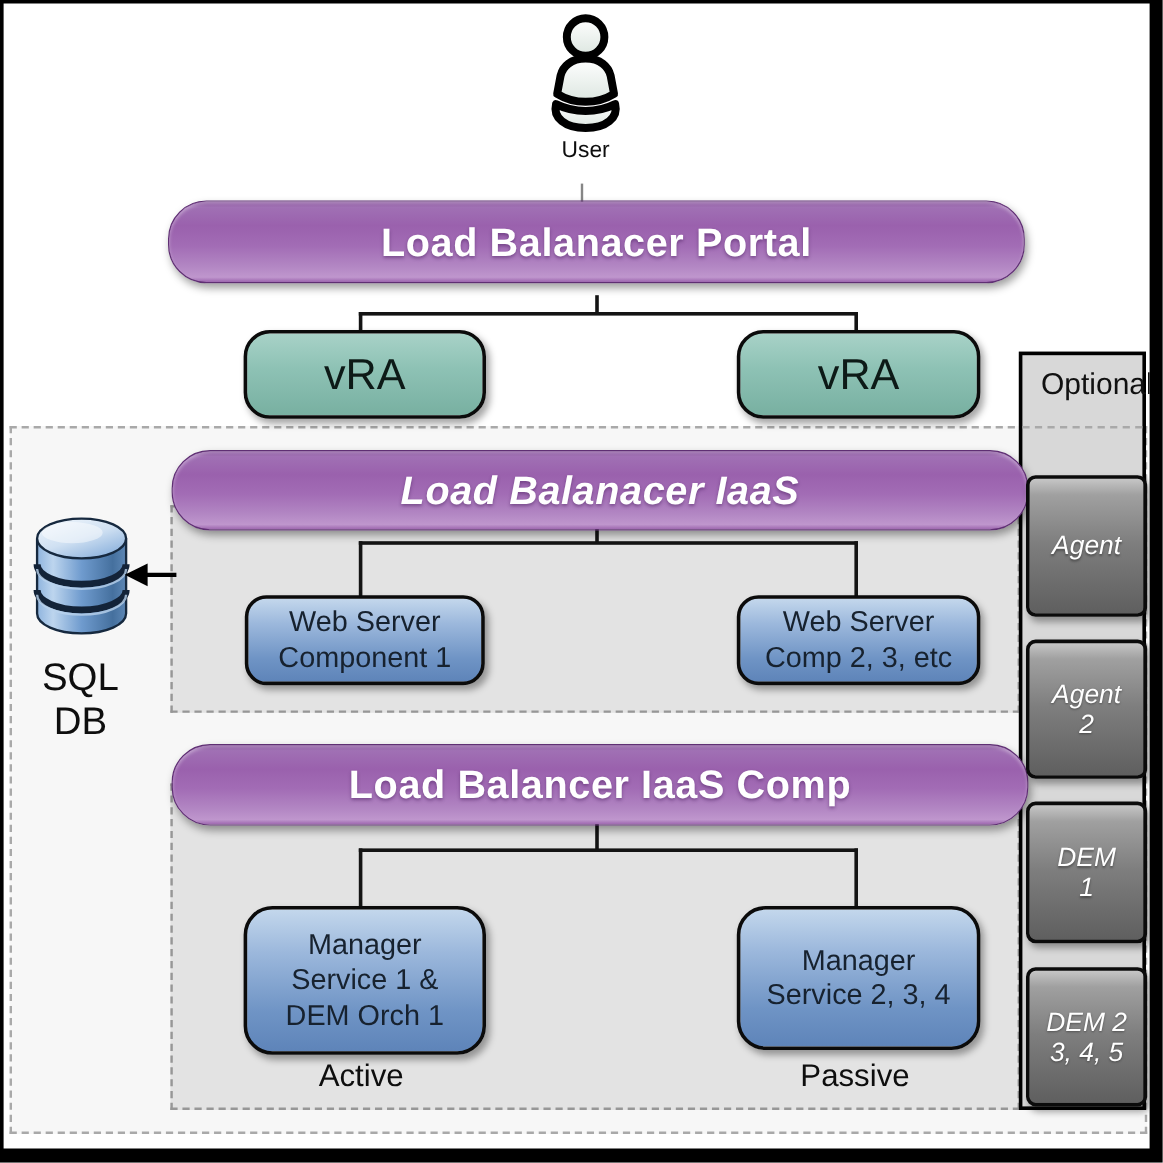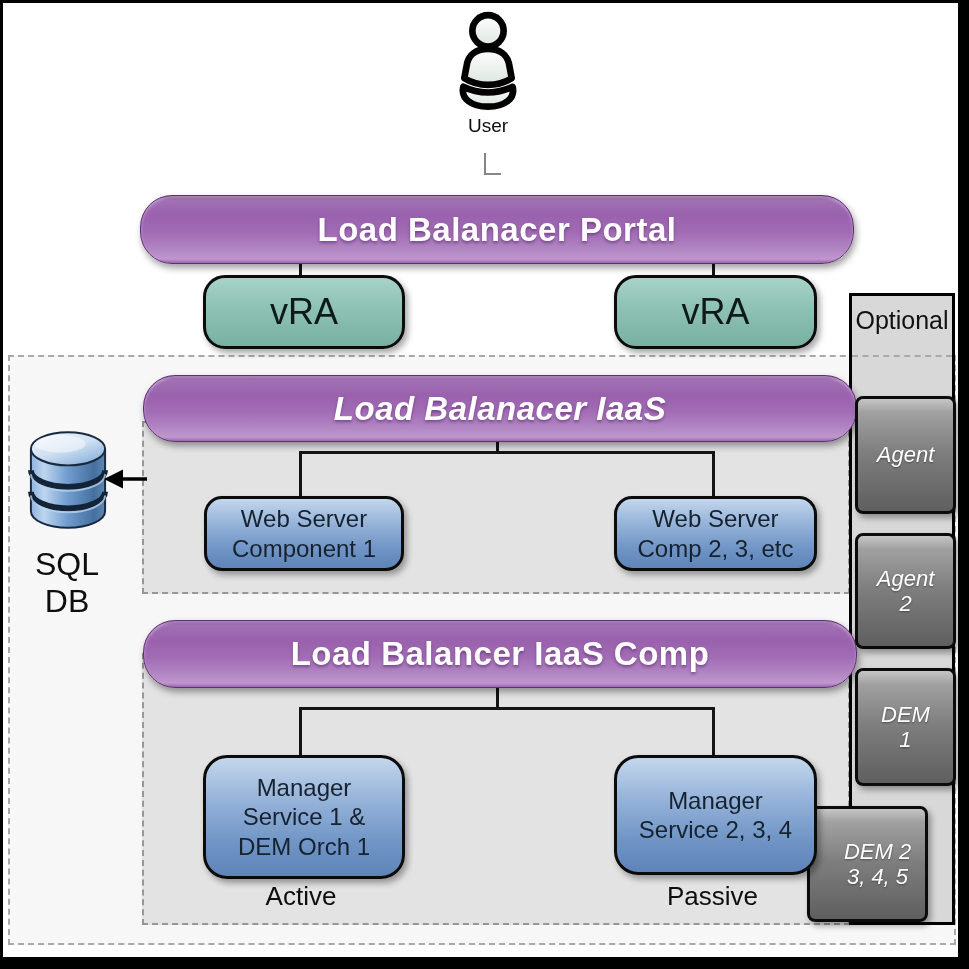--- a/index.html
+++ b/index.html
@@ -36,21 +36,21 @@
     background:linear-gradient(180deg,#c3d7ec 0%,#9cb8dc 30%,#6f94c5 72%,#5e84b9 100%);
   }
   .gray{
     border-radius:8px;font-size:22px;line-height:1.15;color:#fff;
     background:linear-gradient(180deg,#c6c6c6 0%,#a0a0a0 12%,#7e7e7e 48%,#5f5f5f 100%);
     text-shadow:0 1px 2px rgba(0,0,0,.4);
     font-style:italic;
   }
   
   .panel{background:#d8d8d8;border:3px solid #000;z-index:4;}
-  .panel-title{font-size:25px;color:#111;text-align:center;z-index:5;}
+  .panel-title{font-size:25px;color:#111;text-align:center;z-index:5;margin-left:12px;}
   
   .stem{border-left:3px solid #141414;width:0;z-index:3;}
   .bracket{border-top:3px solid #141414;border-left:3px solid #141414;border-right:3px solid #141414;z-index:3;box-sizing:border-box;}
   .elbow-v{border-left:2px solid #868686;width:0;z-index:3;}
   .elbow-h{border-top:2px solid #868686;height:0;z-index:3;}
   .dash-through{border-top:2px dashed #a9a9a9;height:0;z-index:5;}
   
   .caption{font-size:32px;color:#0e0e0e;text-align:center;z-index:6;}
   .status{font-size:26px;color:#0e0e0e;text-align:center;z-index:6;}
 </style>
@@ -64,42 +64,42 @@
   <div class="abs panel" style="left:846px;top:290px;width:106px;height:632px;box-sizing:border-box;"></div>
   <div class="abs panel-title" style="left:846px;top:303px;width:106px;">Optional</div>
 
   <div class="abs dash-through" style="left:849px;top:352px;width:100px;"></div>
 
   <div class="abs node gray pre" style="left:852px;top:393px;width:95px;height:112px;">Agent</div>
   <div class="abs node gray pre" style="left:852px;top:530px;width:95px;height:110px;">Agent
 2</div>
   <div class="abs node gray pre" style="left:852px;top:665px;width:95px;height:112px;">DEM
 1</div>
-  <div class="abs node gray pre" style="left:804px;top:803px;width:95px;height:110px;padding-left:20px;">DEM 2
+  <div class="abs node gray pre" style="left:852px;top:803px;width:95px;height:110px;">DEM 2
 3, 4, 5</div>
 
   <div class="abs" style="left:445px;top:6px;width:80px;height:110px;z-index:6;">
     <svg width="80" height="110" viewBox="0 0 84 116">
       <defs>
         <linearGradient id="ug" x1="0" y1="0" x2="0" y2="1">
           <stop offset="0" stop-color="#ffffff"></stop>
             <stop offset="1" stop-color="#dce6e0"></stop>
         </linearGradient>
       </defs>
       <circle cx="42" cy="23" r="16.5" fill="url(#ug)" stroke="#000" stroke-width="7"></circle>
       <path d="M42 42 c-13 0 -20 7 -22 15 l-3 16 c8 5 17 7 25 7 s17 -2 25 -7 l-3 -16 c-2 -8 -9 -15 -22 -15 z" fill="url(#ug)" stroke="#000" stroke-width="7" stroke-linejoin="round"></path>
       <path d="M16 82 c-3 12 8 21 26 21 s29 -9 26 -21 c-8 4 -17 6 -26 6 s-18 -2 -26 -6 z" fill="url(#ug)" stroke="#000" stroke-width="7" stroke-linejoin="round"></path>
     </svg>
   </div>
   <div class="abs" style="left:410px;top:112px;width:150px;text-align:center;font-size:19px;color:#0e0e0e;z-index:6;">User</div>
 
   <div class="abs elbow-v" style="left:481px;top:150px;height:22px;"></div>
   <div class="abs elbow-h" style="left:481px;top:170px;width:17px;"></div>
 
-  <div class="abs bar" style="left:137px;top:192px;width:712px;height:67px;">Load Balanacer Portal</div>
+  <div class="abs bar" style="left:137px;top:164px;width:712px;height:67px;">Load Balanacer Portal</div>
 
   <div class="abs stem" style="left:493px;top:243px;height:15px;"></div>
   <div class="abs bracket" style="left:296px;top:257px;width:416px;height:16px;"></div>
 
   <div class="abs node teal" style="left:200px;top:272px;width:196px;height:68px;">vRA</div>
   <div class="abs node teal" style="left:611px;top:272px;width:197px;height:68px;">vRA</div>
 
   <div class="abs inner-zone" style="left:139px;top:418px;width:704px;height:169px;"></div>
 
   <div class="abs bar" style="left:140px;top:372px;width:712px;height:65px;font-style:italic;">Load Balanacer IaaS</div>

